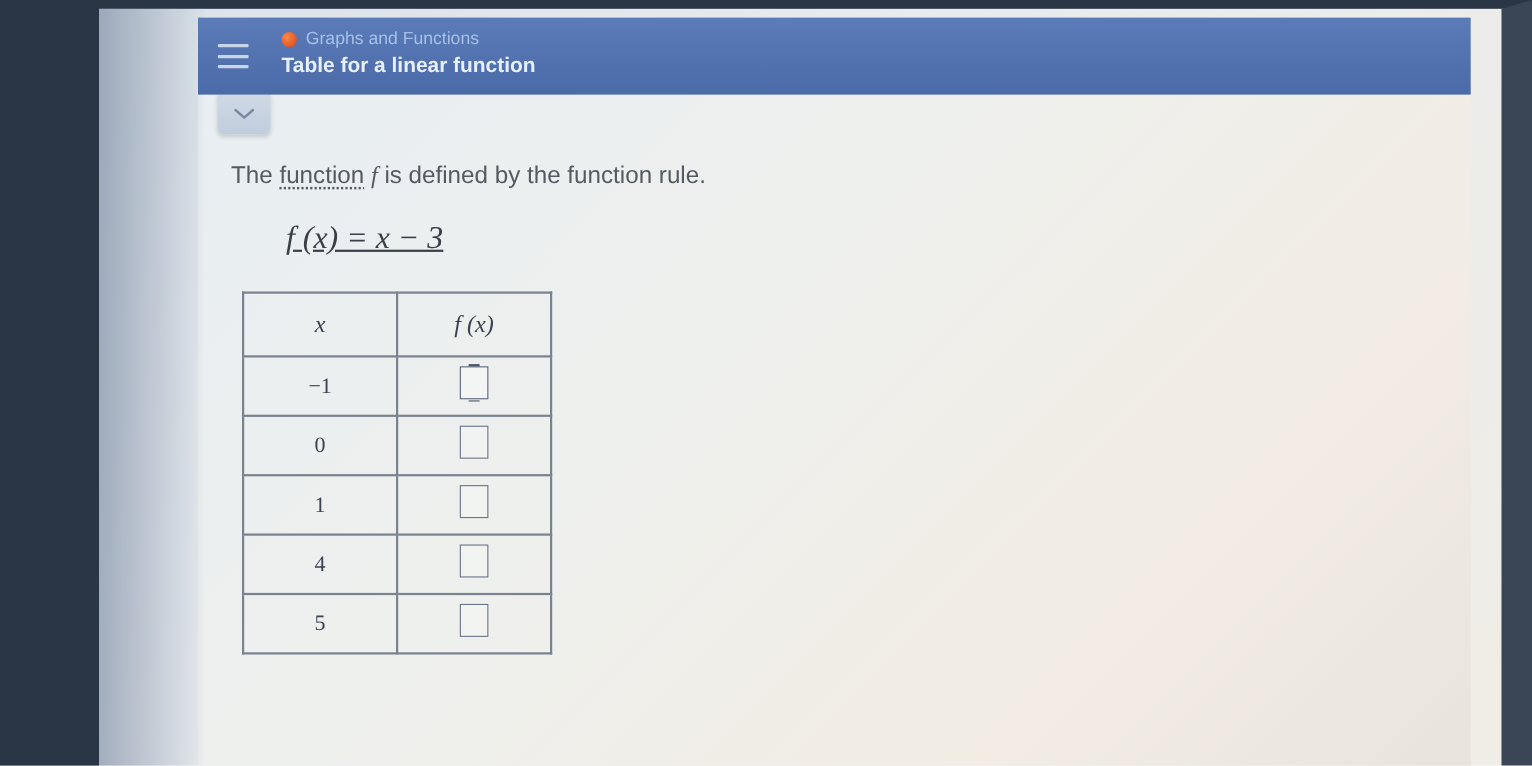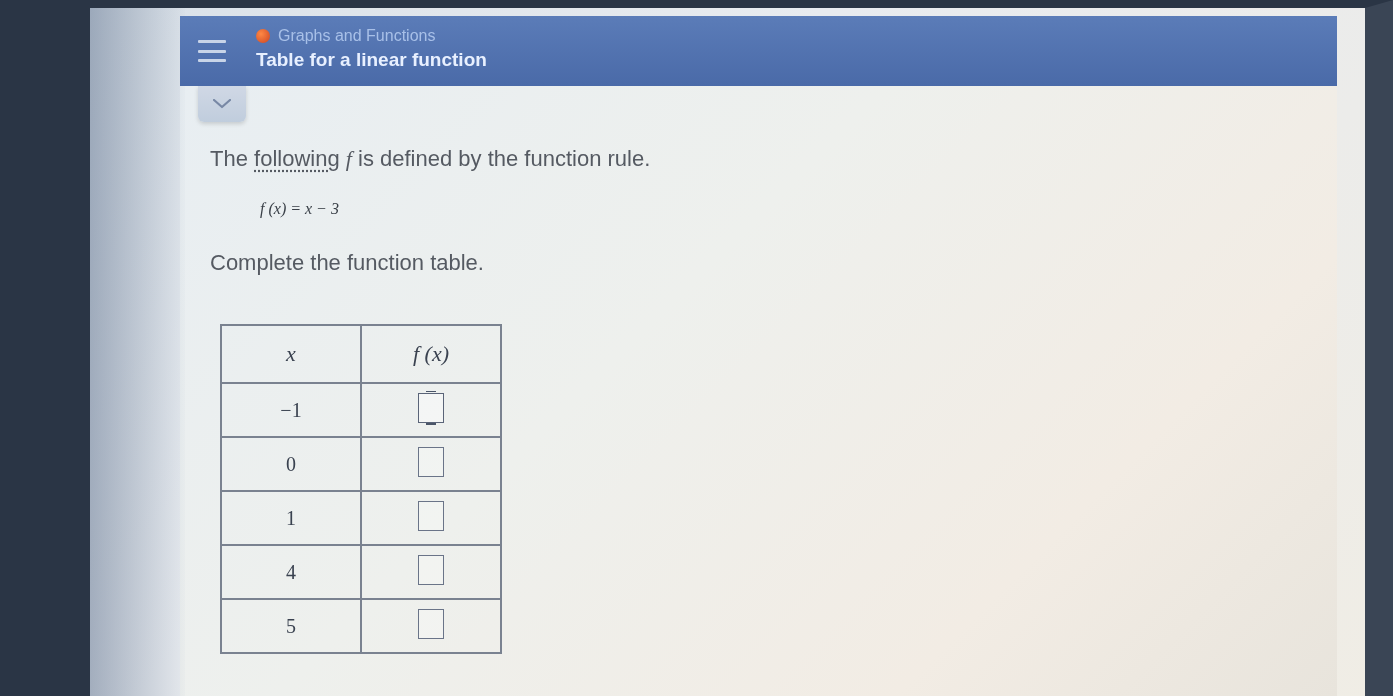--- a/index.html
+++ b/index.html
@@ -131,25 +131,26 @@
       text-decoration-style: dotted;
       text-underline-offset: 4px;
       cursor: help;
     }
     .italic {
       font-style: italic;
       font-family: 'Times New Roman', serif;
     }
     .equation {
       font-family: 'Times New Roman', serif;
-      font-size: 16px;
+      font-size: 29px;
       font-style: italic;
       color: #3a4048;
       margin-left: 50px;
       margin-bottom: 32px;
+      text-decoration: underline;
     }
     .instruction-line {
       font-size: 22px;
       color: #555a62;
       margin-bottom: 48px;
     }
     .func-table {
       border-collapse: collapse;
       margin-left: 10px;
     }
@@ -219,26 +220,25 @@
 
   <div class="content-area">
     <div class="chevron-tab">
       <svg class="chevron-down" viewBox="0 0 18 10">
         <path d="M1 1 L9 8 L17 1" stroke="#7888a5" stroke-width="2.2" fill="none" stroke-linecap="round" stroke-linejoin="round"></path>
       </svg>
     </div>
 
     <div class="problem-body">
       <p class="prompt-line">
-        <span>The </span><span class="underlined-term">following</span><span> </span><span class="italic">f</span><span> is defined by the function rule.</span>
+        <span>The </span><span class="underlined-term">function</span><span> </span><span class="italic">f</span><span> is defined by the function rule.</span>
       </p>
 
       <p class="equation">f (x) = x − 3</p>
 
-      <p class="instruction-line">Complete the function table.</p>
 
       <table class="func-table">
         <thead>
           <tr>
             <th>x</th>
             <th>f (x)</th>
           </tr>
         </thead>
         <tbody>
           <tr>

